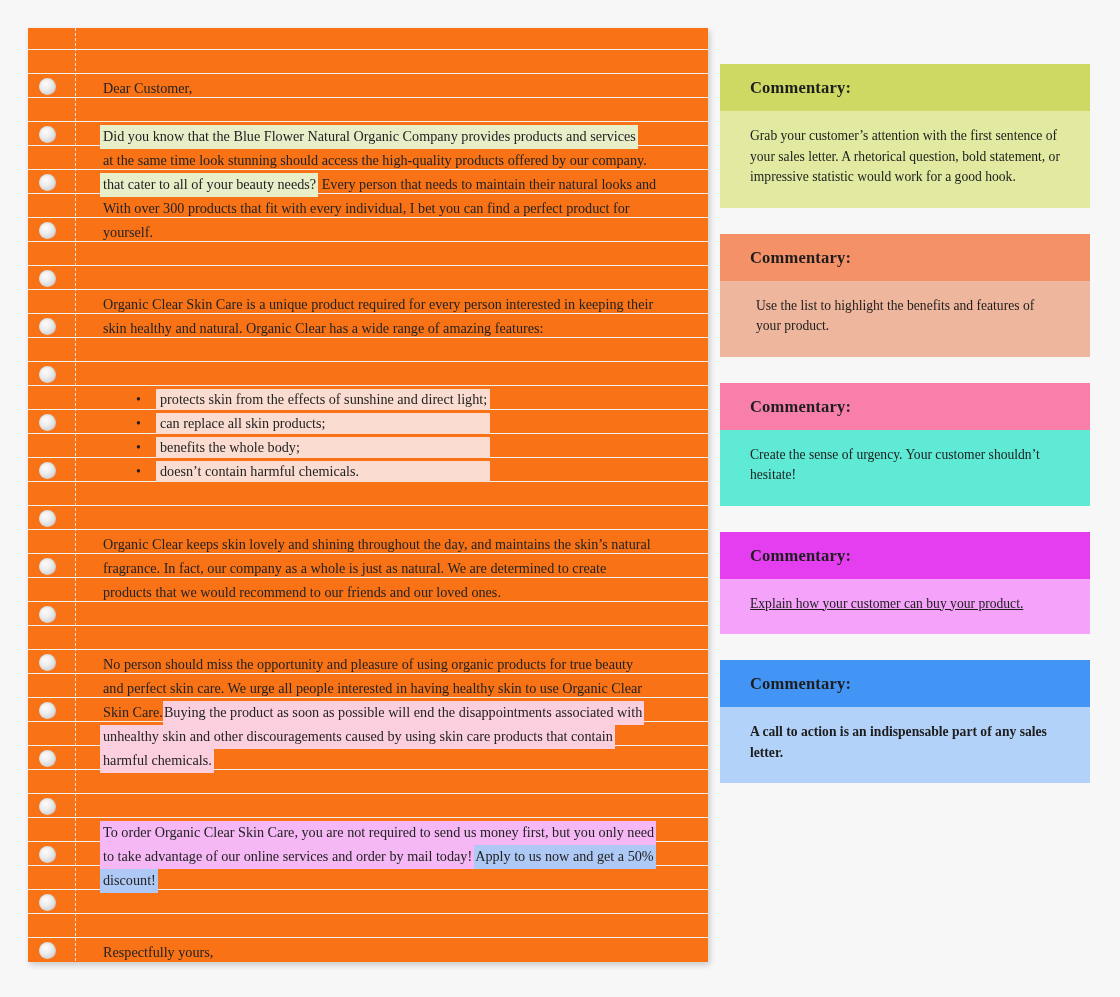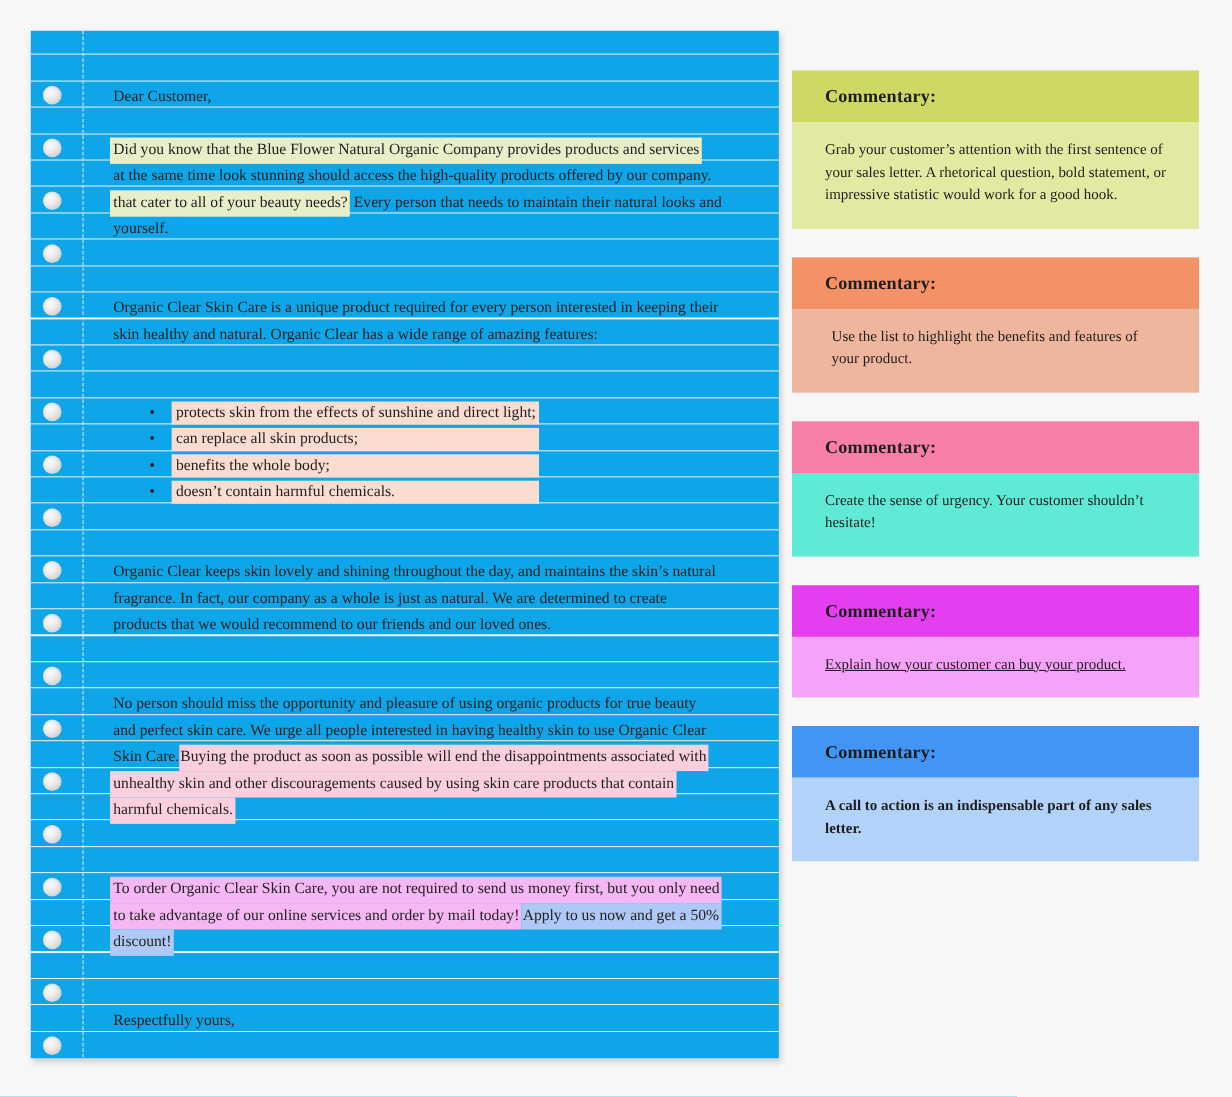--- a/index.html
+++ b/index.html
@@ -15,21 +15,21 @@
     position: relative;
   }
 
   
   #letter-sheet {
     position: absolute;
     left: 28px;
     top: 28px;
     width: 680px;
     height: 934px;
-    background: #0ea5e9;
+    background: #f97316;
     box-shadow: 2px 3px 6px rgba(0,0,0,0.18);
     overflow: hidden;
   }
 
   
   #rules-layer {
     position: absolute;
     left: 0; top: 0; right: 0; bottom: 0;
     background-image: repeating-linear-gradient(
       to bottom,
@@ -204,20 +204,21 @@
     <div class="line">
       <span>Dear Customer,</span>
     </div>
 
     <div class="blank"></div>
 
     <div id="para1">
         <div class="line"><span class="hl hl-green">Did you know that the Blue Flower Natural Organic Company provides products and services</span></div>
         <div class="line"><span>at the same time look stunning should access the high-quality products offered by our company.</span></div>
         <div class="line"><span class="hl hl-green">that cater to all of your beauty needs?</span><span> Every person that needs to maintain their natural looks and</span></div>
+        <div class="line"><span>With over 300 products that fit with every individual, I bet you can find a perfect product for</span></div>
         <div class="line"><span>yourself.</span></div>
       </div>
 
     <div class="blank"></div>
     <div class="blank"></div>
 
     <div id="para2">
         <div class="line"><span>Organic Clear Skin Care is a unique product required for every person interested in keeping their</span></div>
         <div class="line"><span>skin healthy and natural. Organic Clear has a wide range of amazing features:</span></div>
       </div>

